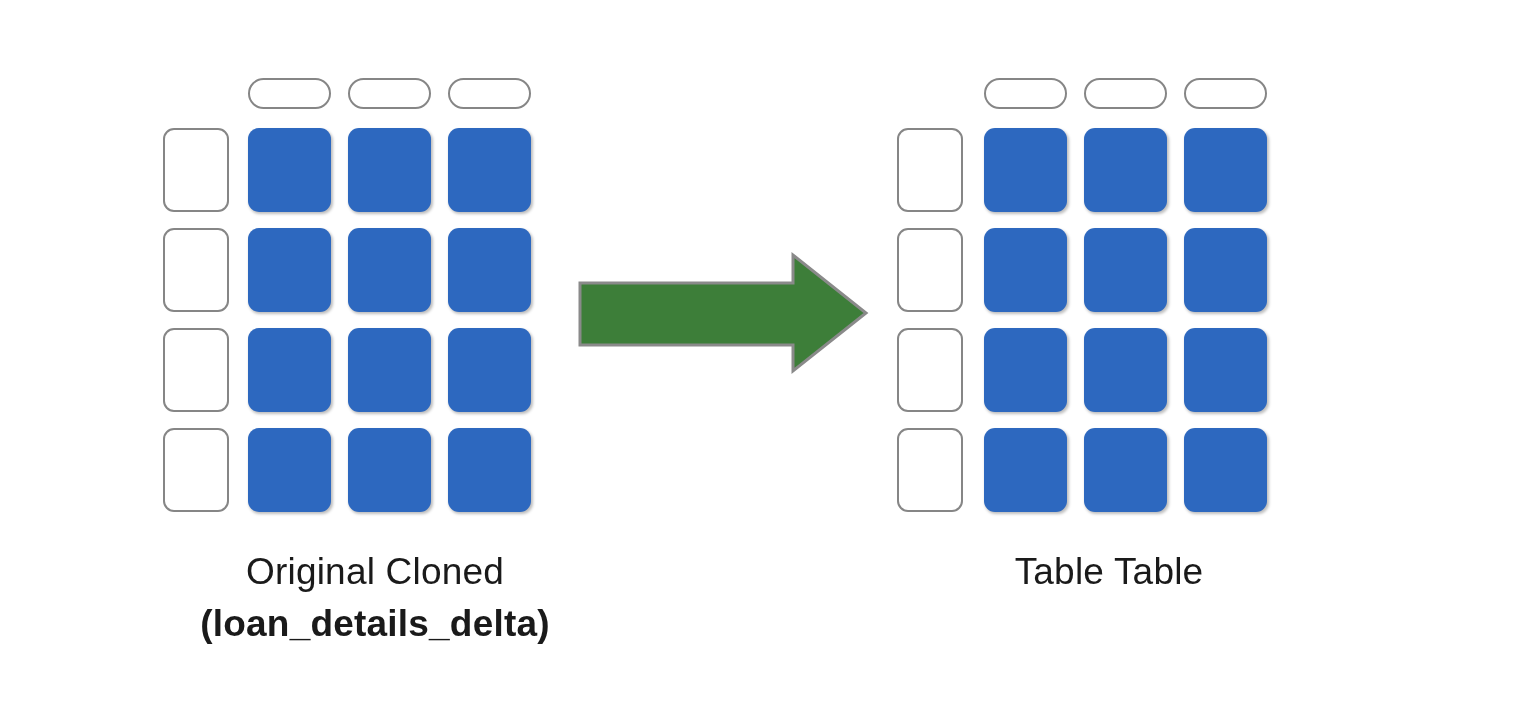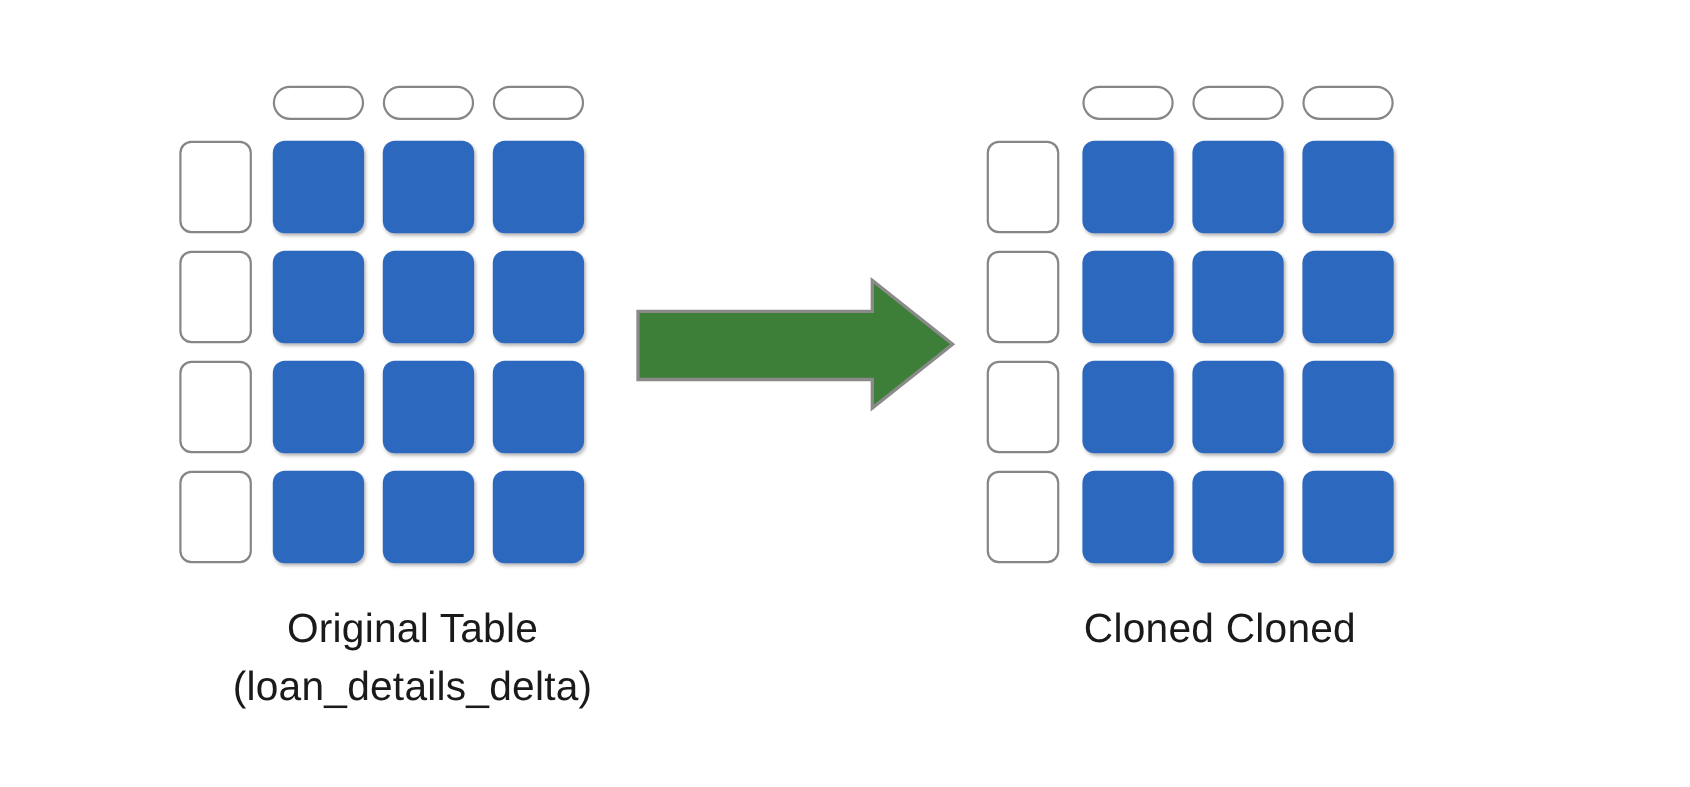--- a/index.html
+++ b/index.html
@@ -85,21 +85,21 @@
     width: 710px;
     text-align: center;
     color: #1a1a1a;
     font-size: 37px;
     line-height: 52px;
     font-weight: 300;
     letter-spacing: 0.2px;
     white-space: nowrap;
   }
   .caption .line1 { display: block; }
-  .caption .line2 { display: block; }
+  .caption .line2 { display: block; font-weight: bold; }
 
   
   #arrow-shape {
     position: absolute;
     left: 575px;
     top: 248px;
     width: 296px;
     height: 130px;
   }
 </style>
@@ -131,21 +131,21 @@
       <div class="data-cell" style="left:108px; top:328px;"></div>
       <div class="data-cell" style="left:208px; top:328px;"></div>
       <div class="data-cell" style="left:308px; top:328px;"></div>
 
       <div class="data-cell" style="left:108px; top:428px;"></div>
       <div class="data-cell" style="left:208px; top:428px;"></div>
       <div class="data-cell" style="left:308px; top:428px;"></div>
     </div>
 
     <div class="caption">
-      <span class="line1">Original Table</span>
+      <span class="line1">Original Cloned</span>
       <span class="line2">(loan_details_delta)</span>
     </div>
   </div>
 
   <div id="arrow-shape">
     <svg width="296" height="130" viewBox="0 0 296 130" xmlns="http://www.w3.org/2000/svg">
       <polygon points="5,35 218,35 218,7 291,65 218,123 218,97 5,97" fill="#3D7E39" stroke="#8A8A8A" stroke-width="3" stroke-linejoin="miter"></polygon>
     </svg>
   </div>
 
@@ -172,17 +172,17 @@
       <div class="data-cell" style="left:110px; top:328px;"></div>
       <div class="data-cell" style="left:210px; top:328px;"></div>
       <div class="data-cell" style="left:310px; top:328px;"></div>
 
       <div class="data-cell" style="left:110px; top:428px;"></div>
       <div class="data-cell" style="left:210px; top:428px;"></div>
       <div class="data-cell" style="left:310px; top:428px;"></div>
     </div>
 
     <div class="caption">
-      <span class="line1">Cloned Cloned</span>
+      <span class="line1">Table Table</span>
     </div>
   </div>
 
 </div>
 
 </body></html>

